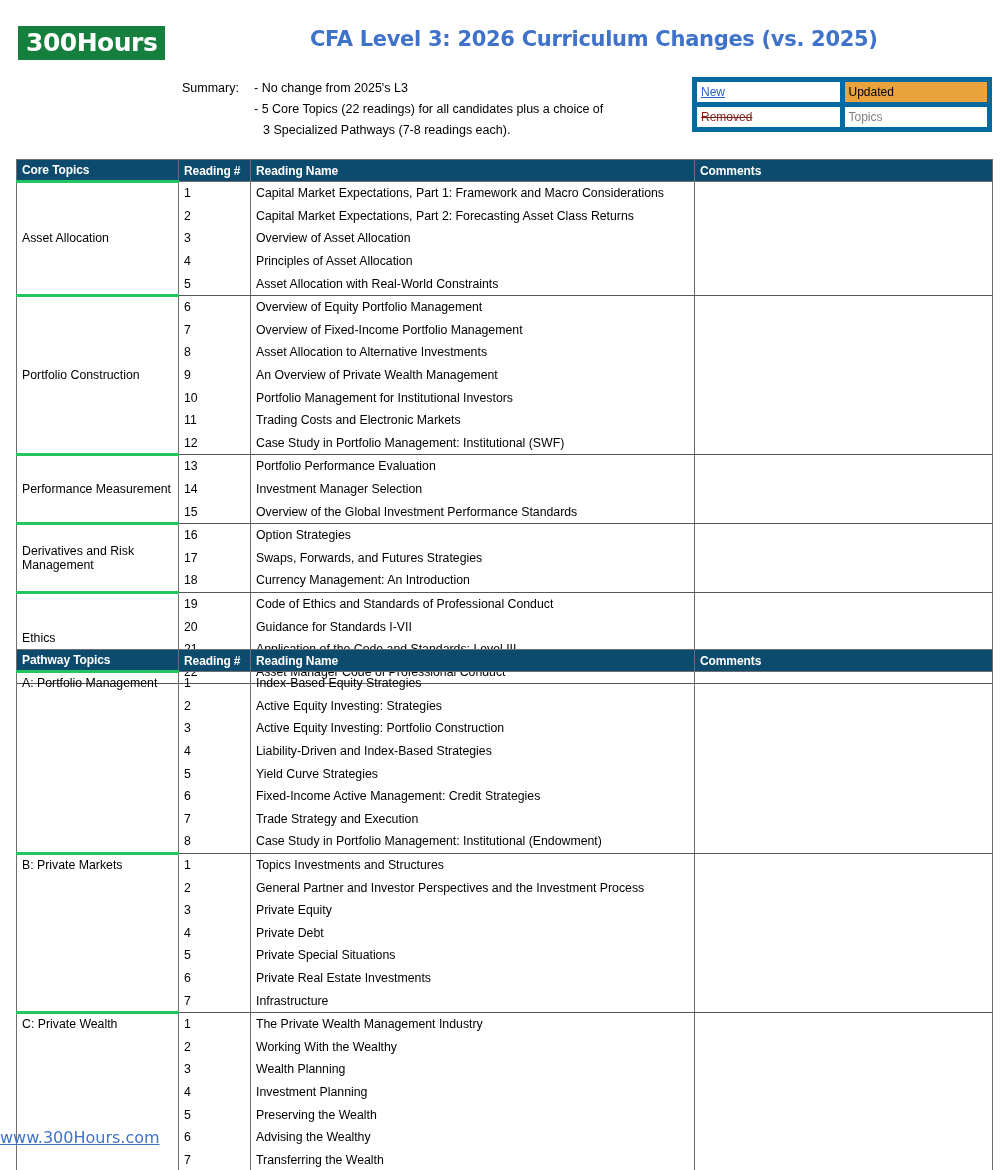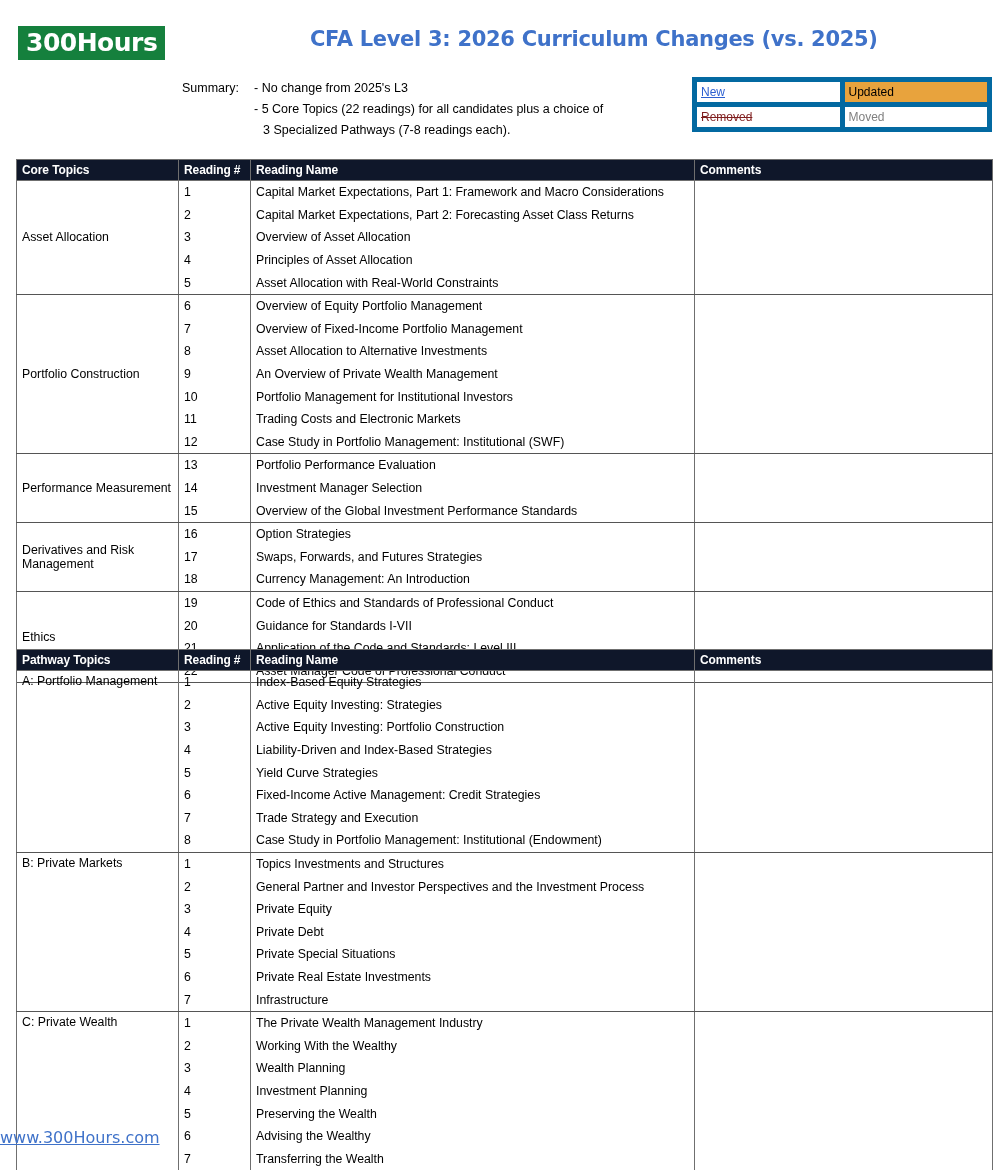--- a/index.html
+++ b/index.html
@@ -106,41 +106,41 @@
   
   .data-table {
     position: absolute;
     left: 16px;
     width: 976px;
     border-collapse: collapse;
     table-layout: fixed;
     font-size: 12.3px;
   }
   .data-table th {
-    background: #0f172a;
+    background: #0c4a6e;
     color: #ffffff;
     font-weight: bold;
     text-align: left;
     padding: 2px 5px;
     height: 16px;
     border: 1px solid #6f6f6f;
     font-size: 12px;
     letter-spacing: -0.1px;
   }
   .data-table td {
     border-left: 1px solid #6f6f6f;
     border-right: 1px solid #6f6f6f;
     padding: 1px 5px;
     height: 20.6px;
     vertical-align: middle;
     white-space: nowrap;
     overflow: hidden;
   }
   .data-table td.topic {
-    border-top: 1px solid #22c55e;
+    border-top: 3px solid #22c55e;
     border-bottom: 1px solid #555;
     vertical-align: middle;
   }
   .data-table td.topic.topalign {
     vertical-align: top;
     padding-top: 3px;
   }
   .data-table td.comments {
     border-top: 1px solid #555;
     border-bottom: 1px solid #555;
@@ -192,21 +192,21 @@
 </div>
 
 <table class="legend">
   <tbody>
     <tr>
       <td class="lg-new">New</td>
       <td class="lg-updated">Updated</td>
     </tr>
     <tr>
       <td class="lg-removed">Removed</td>
-      <td class="lg-moved">Moved</td>
+      <td class="lg-moved">Topics</td>
     </tr>
   </tbody>
 </table>
 
 <table class="data-table" id="core-table">
   <colgroup>
     <col class="col-topic">
       <col class="col-num">
       <col class="col-name">
       <col class="col-comm">

